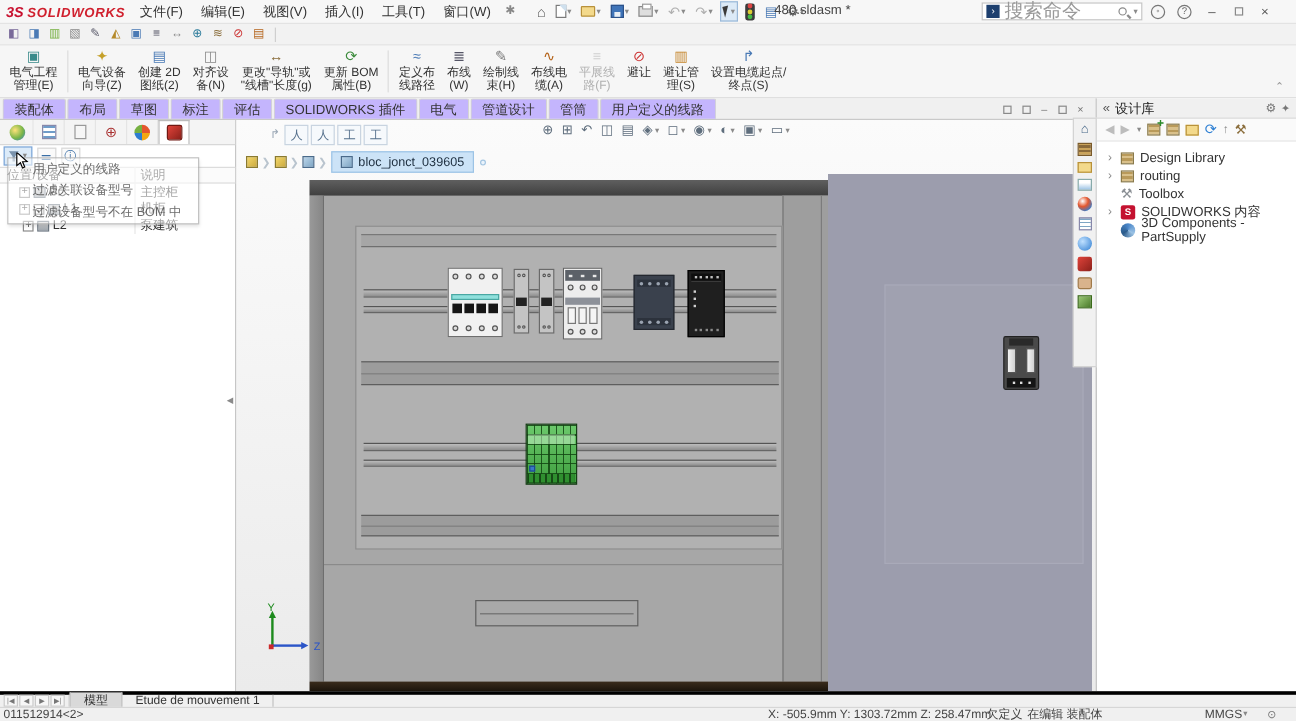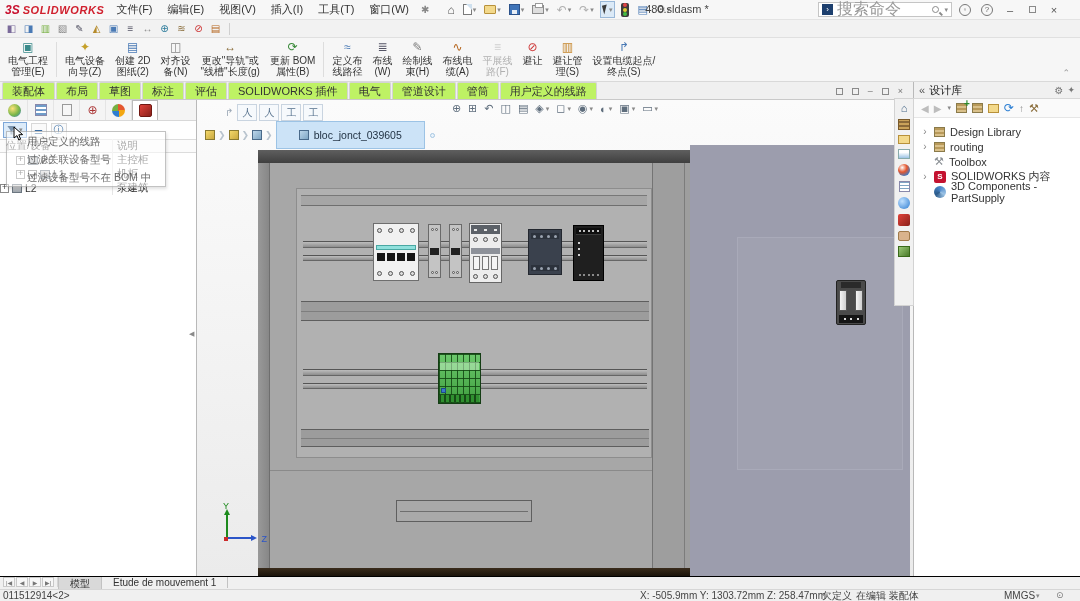--- a/index.html
+++ b/index.html
@@ -50,21 +50,21 @@
   .rbtn{display:flex;flex-direction:column;align-items:center;padding:2px 5px 0;cursor:default}
   .ric{height:15px;font-size:12px;line-height:15px}
   .rl{font-size:10px;line-height:11px;color:#333;text-align:center;white-space:nowrap}
   .rbtn.disabled .rl{color:#b0b0b0}
   .rbtn.disabled .ric{opacity:.35}
   .rsep{width:1px;background:#ddd;margin:4px 3px}
   .ribbon-collapse{position:absolute;right:10px;bottom:3px;color:#999;font-size:9px}
 
   
   .tabrow{position:absolute;left:0;top:82px;width:913px;height:18px;background:#f0f0f0;border-bottom:1px solid #c9c9c9;display:flex;align-items:flex-end;padding-left:2px}
-  .tab{height:17px;display:flex;align-items:center;padding:0 9px;color:#333;background:#bef264;border:1px solid #d4d4d4;border-bottom:none;margin-right:1px;border-radius:2px 2px 0 0;white-space:nowrap}
+  .tab{height:17px;display:flex;align-items:center;padding:0 9px;color:#333;background:#c4b5fd;border:1px solid #d4d4d4;border-bottom:none;margin-right:1px;border-radius:2px 2px 0 0;white-space:nowrap}
   .tab.active{background:#fbfbfb;border-color:#bdbdbd}
   .mdi{position:absolute;right:10px;top:4px;display:flex;gap:9px;align-items:center;color:#777;font-size:9px}
   .bx{width:7px;height:7px;border:1px solid #8a8a8a;display:inline-block}
 
   
   .lp{position:absolute;left:0;top:100px;width:197px;height:476px;background:#fff;border-right:1px solid #b9b9b9}
   .lp-tabs{display:flex;height:21px;background:#f4f4f4;border-bottom:1px solid #d8d8d8;padding-left:2px}
   .lp-tab{width:26px;display:flex;align-items:center;justify-content:center;border-right:1px solid #e4e4e4}
   .lp-tab.active{background:#fff;border:1px solid #bbb;border-bottom:none}
   .lpt-globe{width:13px;height:13px;border-radius:50%;background:radial-gradient(circle at 35% 35%,#ffe27a,#7ab648 55%,#2e7dd1)}
@@ -98,21 +98,21 @@
 
   
   .vp{position:absolute;left:197px;top:100px;width:716px;height:476px;background:linear-gradient(#fbfbfb,#ebebeb);overflow:hidden}
   .rel-toolbar{position:absolute;left:28px;top:4px;display:flex;align-items:center;gap:2px;z-index:4}
   .rel-lead{color:#9aa7b5;font-size:10px;margin-right:2px}
   .rel-btn{width:20px;height:17px;border:1px solid #c9d4e0;background:#f6f9fc;display:flex;align-items:center;justify-content:center;font-size:10px;color:#55708c}
   .bc{position:absolute;left:8px;top:26px;display:flex;align-items:center;height:18px;z-index:4}
   .bc-sep{color:#b9c4ce;font-size:9px;margin:0 3px}
   .cub{width:10px;height:10px;border:1px solid #8a7a30;background:linear-gradient(135deg,#f3d76a,#caa93f);flex:none}
   .cub.blue{border-color:#4a6a8a;background:linear-gradient(135deg,#bcd6ea,#7fa6c4)}
-  .bc-active{background:#cce3f7;border:1px solid #9cc3e5;display:flex;align-items:center;gap:5px;padding:0 22px;height:28px;font-size:10.5px;color:#234}
+  .bc-active{background:#cce3f7;border:1px solid #9cc3e5;display:flex;align-items:center;gap:5px;padding:0 7px;height:18px;font-size:10.5px;color:#234}
   .bc-dot{width:5px;height:5px;border-radius:50%;background:#eaf3fb;border:1px solid #a5c6e2;margin-left:5px}
   .hud{position:absolute;left:50%;top:2px;transform:translateX(-50%);display:flex;align-items:center;gap:7px;color:#5f6e7d;font-size:11px;z-index:4}
   .hud .h{display:flex;align-items:center;gap:1px}
   .wall{position:absolute;left:493px;top:45px;width:220px;height:431px;background:#9c9dad}
   .wall-inner{position:absolute;left:47px;top:92px;width:166px;height:233px;border:1px solid #a9aab9;background:#a0a1b0}
   .cab{position:absolute;left:61px;top:50px;width:432px;height:426px;background:#a7a7a7}
   .cab-top{position:absolute;left:0;top:0;right:0;height:13px;background:linear-gradient(#5f5f5f,#3f3f3f)}
   .cab-left{position:absolute;left:0;top:13px;width:12px;bottom:8px;background:linear-gradient(90deg,#999,#878787);border-right:1px solid #6e6e6e}
   .cab-right{position:absolute;right:0;top:13px;width:38px;bottom:8px;background:#9e9e9e;border-left:1px solid #747474}
   .cab-right::after{content:"";position:absolute;right:5px;top:0;bottom:0;width:1px;background:#7c7c7c}
@@ -199,21 +199,21 @@
   .hammer{color:#8a6d3b;font-size:11px}
   .tp-list{padding:6px 0 0 7px}
   .tp-item{display:flex;align-items:center;gap:5px;height:15px;color:#333}
   .tw{width:8px;color:#888;font-size:10px;text-align:center;flex:none}
   .sw-ic{width:12px;height:12px;background:#c41230;border-radius:2px;color:#fff;display:flex;align-items:center;justify-content:center;flex:none}
   .sw-ic::after{content:"S";font-size:8px;font-weight:bold}
   .tbx-ic{color:#8a8f94;font-size:11px;flex:none}
   .ps-ic{width:12px;height:12px;border-radius:50%;background:conic-gradient(#4a86c9,#9cc3e5,#2a5a8a,#4a86c9);flex:none}
 
   
-  .bb{position:absolute;left:0;top:576px;width:1080px;height:13px;background:#f0f0f0;border-top:1px solid #000000;display:flex;align-items:flex-start}
+  .bb{position:absolute;left:0;top:576px;width:1080px;height:13px;background:#f0f0f0;border-top:3px solid #000000;display:flex;align-items:center}
   .bb-nav{display:flex;align-items:center;gap:1px;padding:0 3px;border-right:1px solid #d5d5d5}
   .nv{width:12px;height:10px;border:1px solid #c9c9c9;background:#f7f7f7;color:#777;font-size:6px;display:flex;align-items:center;justify-content:center}
   .bb-tab{display:flex;align-items:center;padding:0 11px;font-size:10px;color:#333;border-right:1px solid #c2c2c2;white-space:nowrap}
   .bb-tab.model{background:#d9d9d9;border-left:1px solid #c2c2c2}
   .sb{position:absolute;left:0;top:589px;width:1080px;height:12px;background:#f0f0f0;border-top:1px solid #d6d6d6;font-size:10px;color:#444}
   .sb span{position:absolute;top:0;line-height:11px;white-space:nowrap}
   .sb-doc{left:3px}
   .sb-coords{left:640px}
   .sb-state{left:822px}
   .sb-edit{left:856px}
@@ -468,21 +468,21 @@
       <div class="lp-row">
         <span class="c1" style="padding-left:16px">
             <span class="expander"></span>
             <span class="checkbox"></span>
             <span class="cube-ic"></span>
             <span>L1</span>
           </span>
         <span class="c2">机柜</span>
       </div>
       <div class="lp-row">
-        <span class="c1" style="padding-left:0">
+        <span class="c1" style="padding-left:19px">
             <span class="expander"></span>
             <span class="cube-ic"></span>
             <span>L2</span>
           </span>
         <span class="c2">泵建筑</span>
       </div>
       <div class="ghost-menu">
         <div class="ghost-item">用户定义的线路</div>
         <div class="ghost-item">过滤关联设备型号</div>
         <div class="ghost-item">过滤设备型号不在 BOM 中</div>

